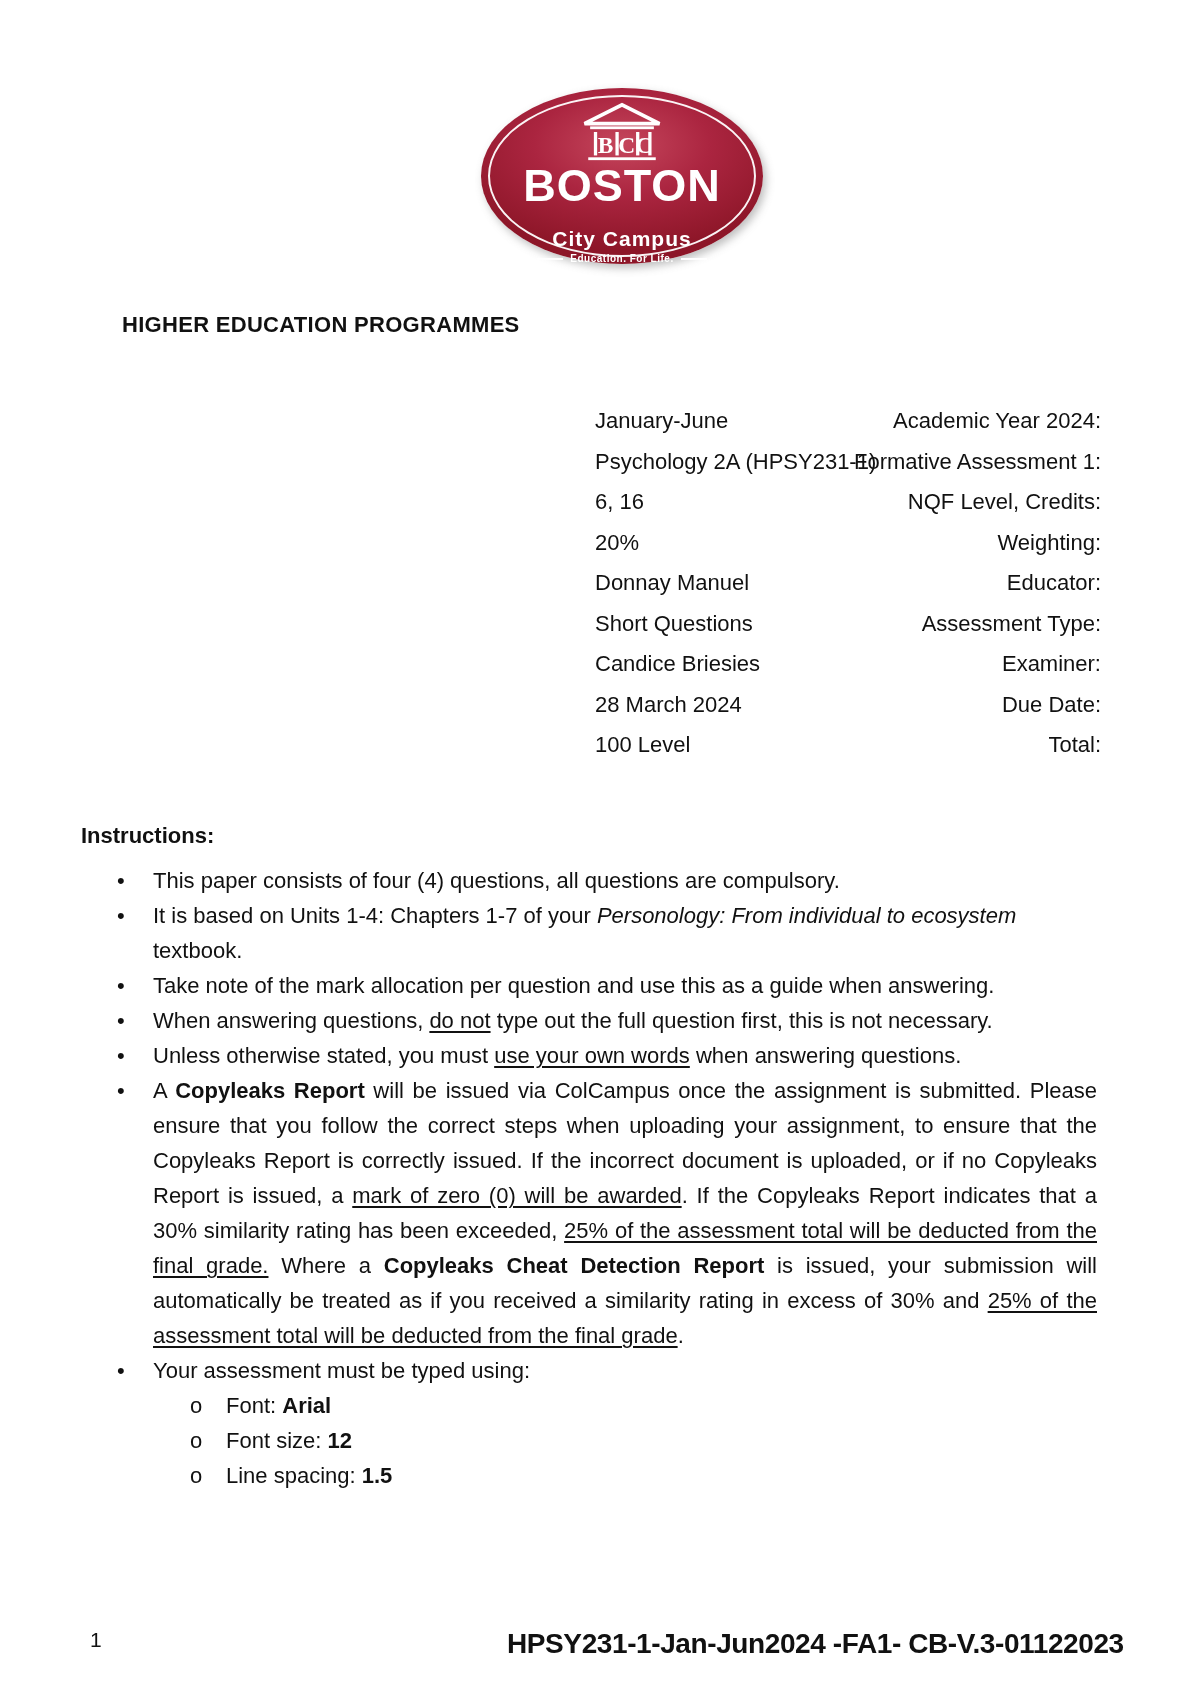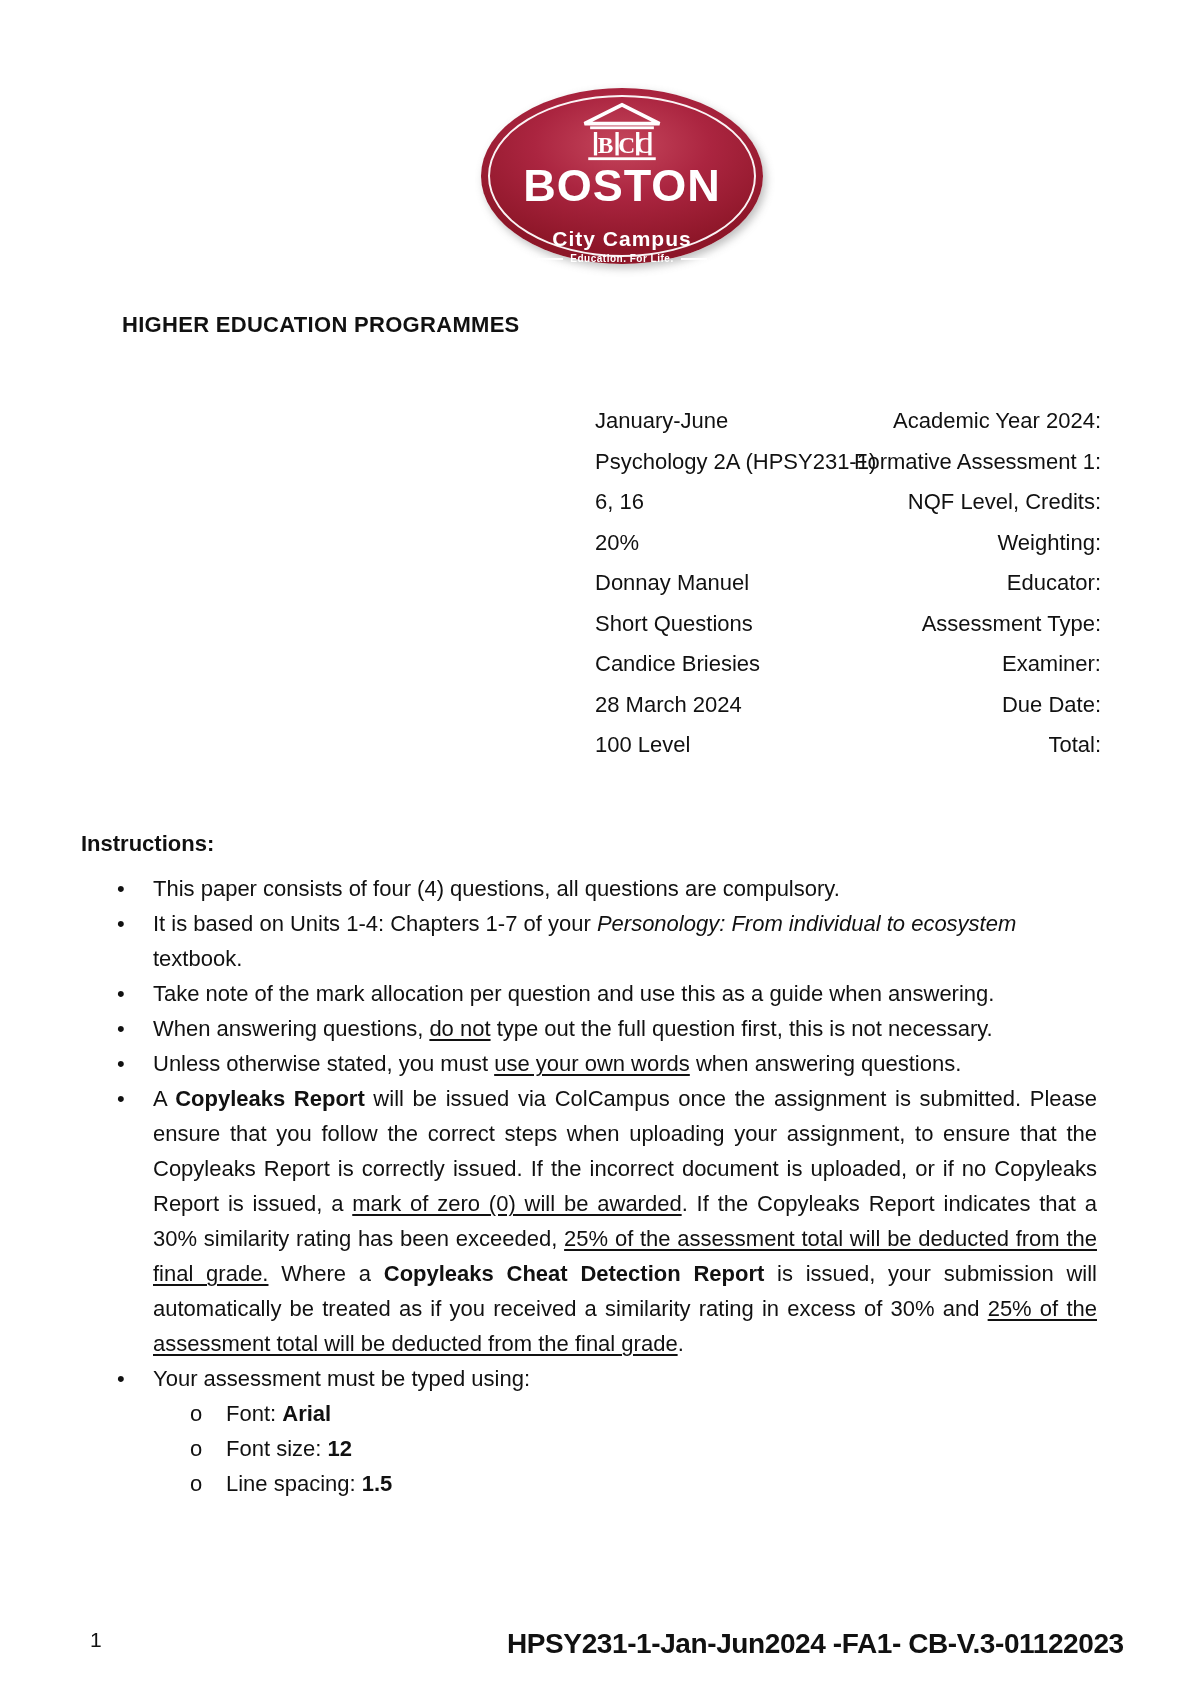--- a/index.html
+++ b/index.html
@@ -40,21 +40,21 @@
     font-size:22px; font-weight:bold; letter-spacing:.3px;
   }
 
   
   .details { position:absolute; left:81px; top:408px; width:1020px;text-align:right; }
   .detail-row { position:relative; height:40.5px; font-size:22px; line-height:26px; }
   .detail-value { position:absolute; left:514px; top:0; white-space:nowrap; }
 
   
   .instructions { position:absolute; left:81px; top:823px; width:1022px; }
-  .instr-title { font-size:22px; font-weight:bold; line-height:26px; margin:8px 0 14px 0; }
+  .instr-title { font-size:22px; font-weight:bold; line-height:26px; margin:0 0 14px 0; }
   .instr-list { margin:0; padding:0; list-style:none; }
   .instr-item {
     position:relative; padding-left:72px; width:1016px; box-sizing:border-box;
     font-size:22px; line-height:35px;
   }
   .instr-item .marker { position:absolute; left:36px; top:0; }
   .instr-item.justified { text-align:justify; }
   .instr-sub { padding-left:145px; }
   .instr-sub .marker { left:109px; }
   .b { font-weight:bold; }

